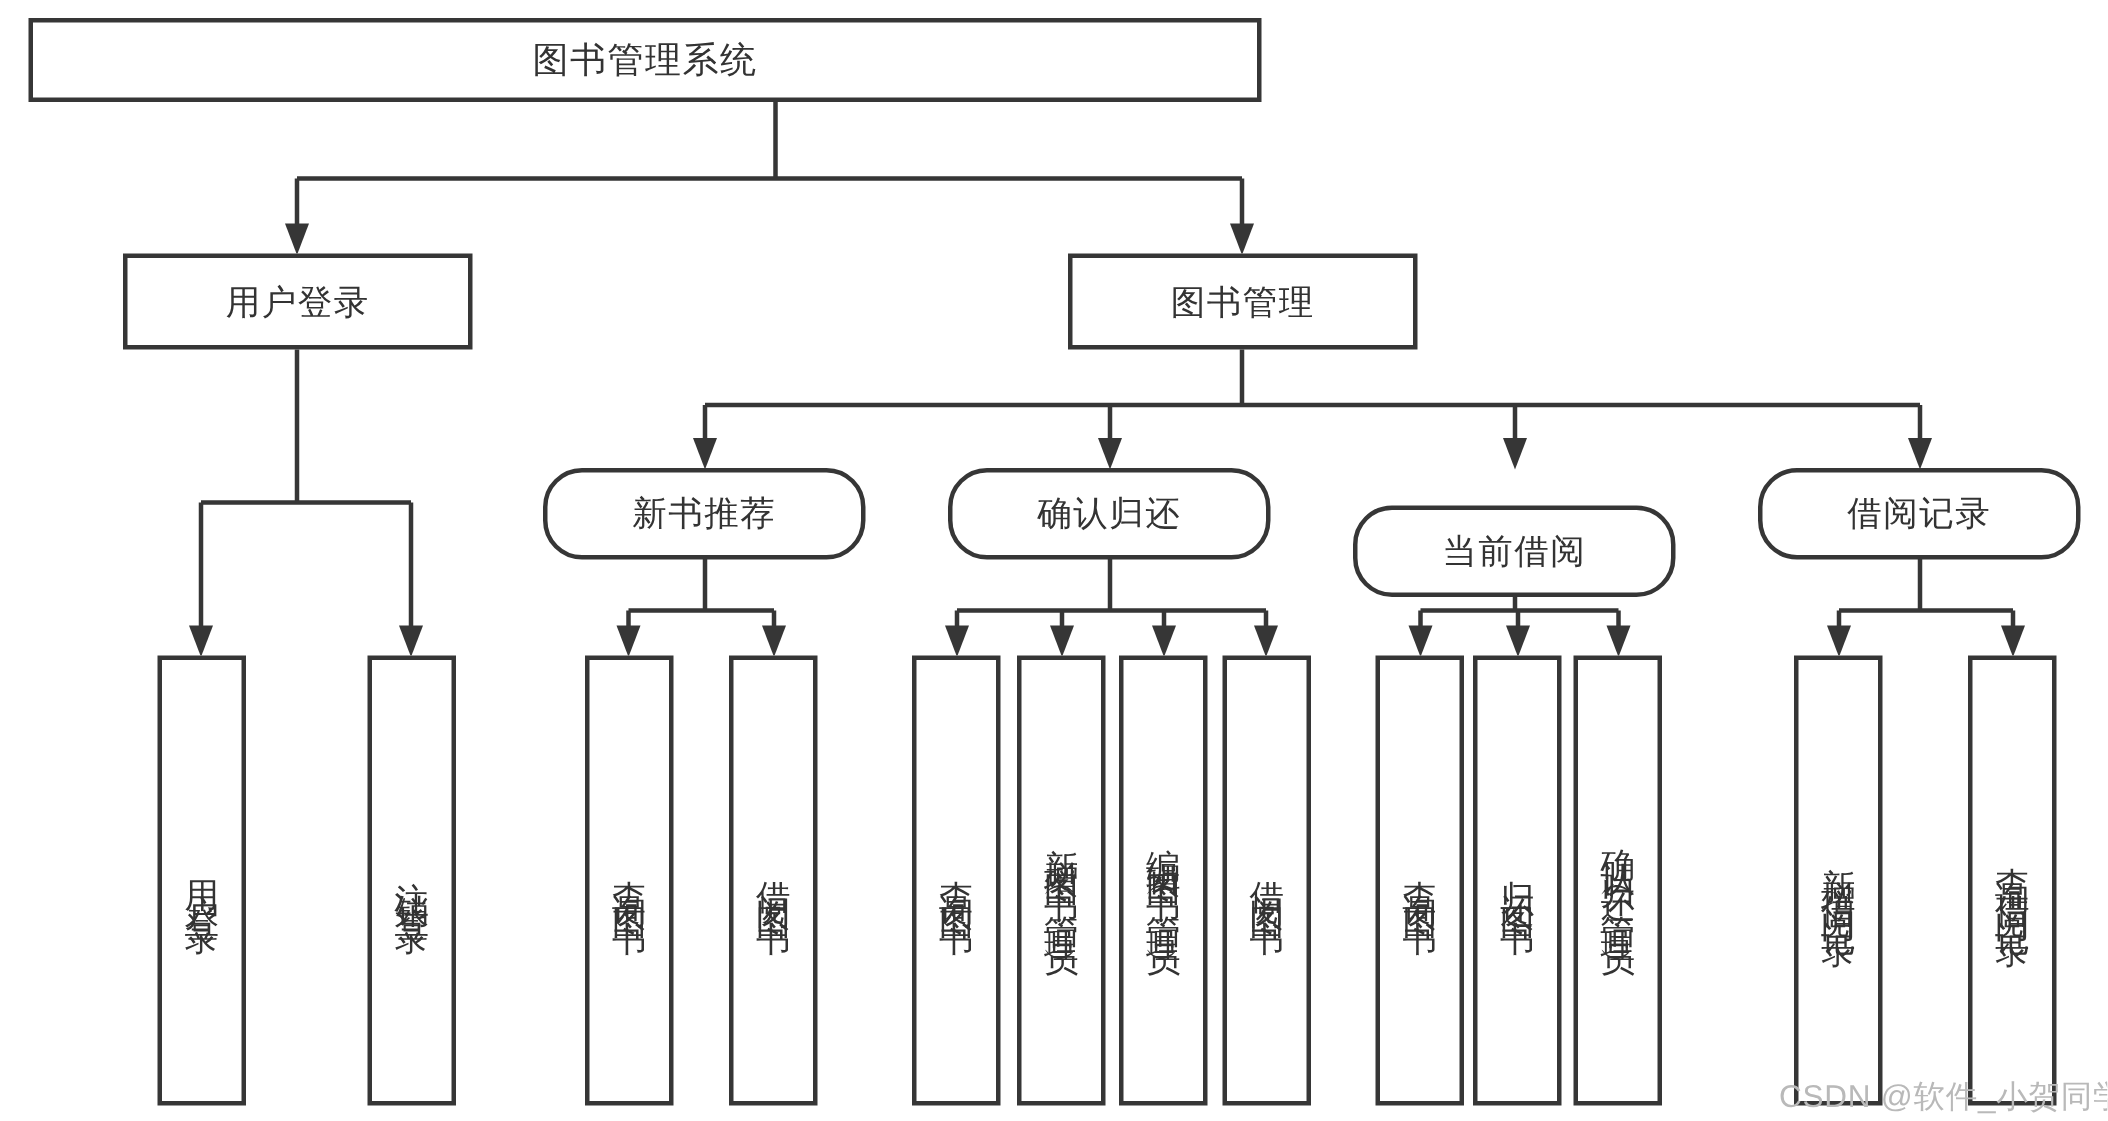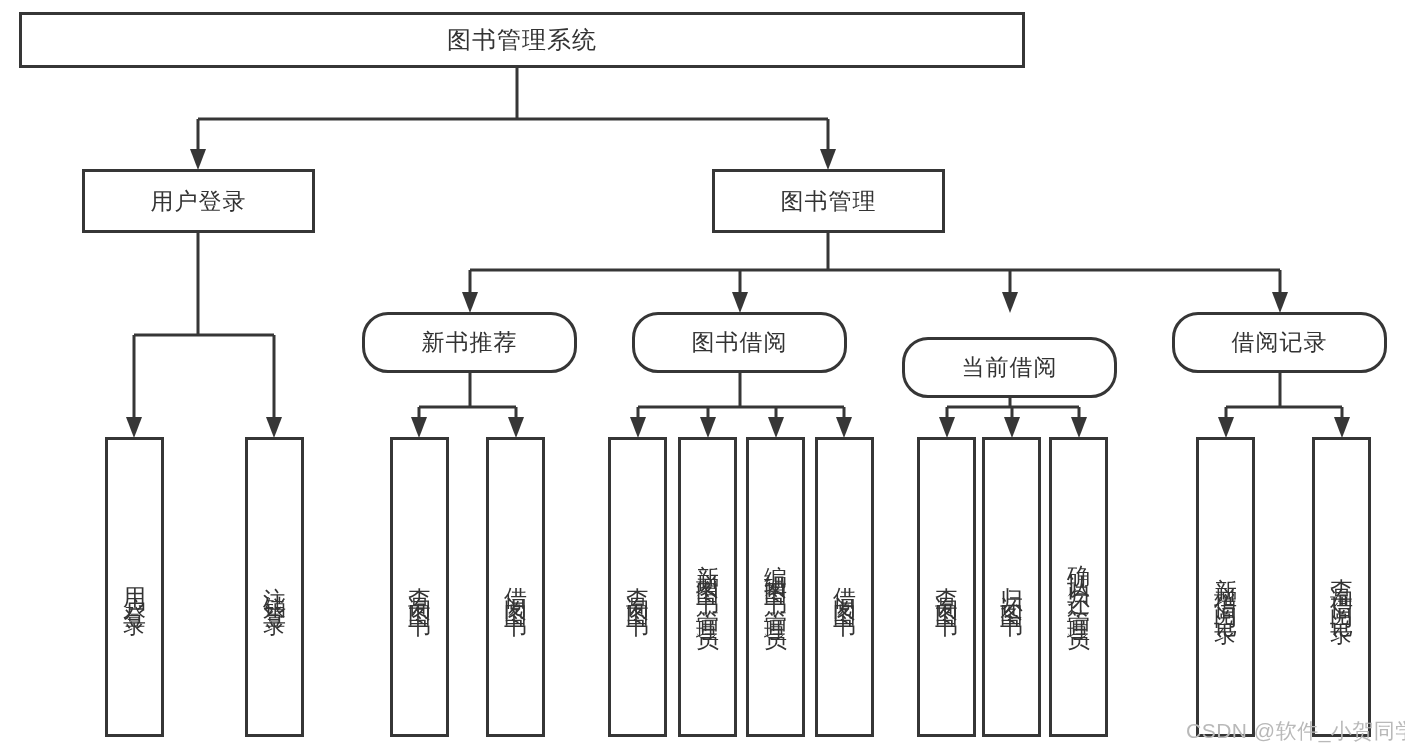--- a/index.html
+++ b/index.html
@@ -16,21 +16,21 @@
     box-sizing:border-box;
     border:3px solid #363636;
     background:#ffffff;
     display:flex;align-items:center;justify-content:center;
     color:#333333;
     font-size:23px;
     letter-spacing:1px;
     white-space:nowrap;
   }
   
-  .n-root{left:19px;top:12px;width:1006px;height:56px;font-size:24px;}
+  .n-root{left:19px;top:12px;width:822px;height:56px;font-size:24px;}
   
   .n-l2a{left:82px;top:169px;width:233px;height:64px;}
   .n-l2b{left:712px;top:169px;width:233px;height:64px;}
   
   .n-l3{top:312px;width:215px;height:61px;border-radius:26px;}
   .n-l3a{left:362px;}
   .n-l3b{left:632px;}
   .n-l3c{left:902px;margin-top:25px;}
   .n-l3d{left:1172px;}
   
@@ -110,21 +110,21 @@
       <polygon points="1334,417 1350,417 1342,438"></polygon>
     </g>
   </svg>
 
   <div class="node n-root">图书管理系统</div>
 
   <div class="node n-l2a">用户登录</div>
   <div class="node n-l2b">图书管理</div>
 
   <div class="node n-l3 n-l3a">新书推荐</div>
-  <div class="node n-l3 n-l3b">图书借阅</div>
+  <div class="node n-l3 n-l3b">确认归还</div>
   <div class="node n-l3 n-l3c">当前借阅</div>
   <div class="node n-l3 n-l3d">借阅记录</div>
 
   <div class="node leaf lf1">
     <span>用户登录</span>
   </div>
   <div class="node leaf lf2">
     <span>注销登录</span>
   </div>
   <div class="node leaf lf3">

